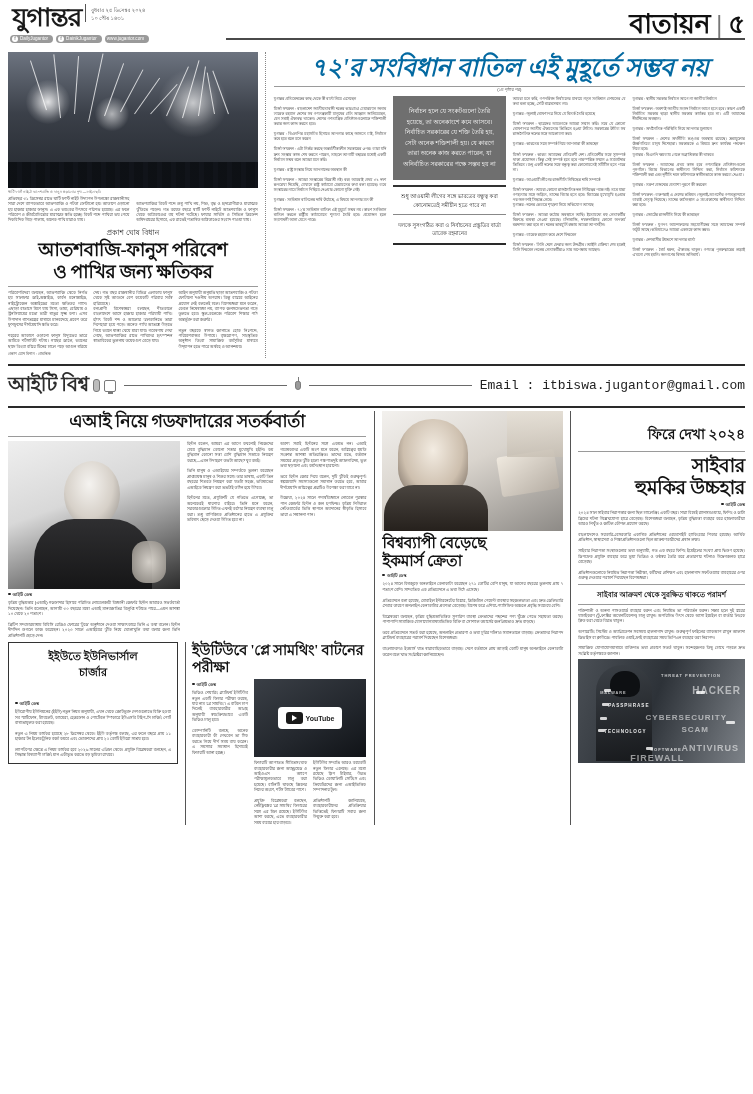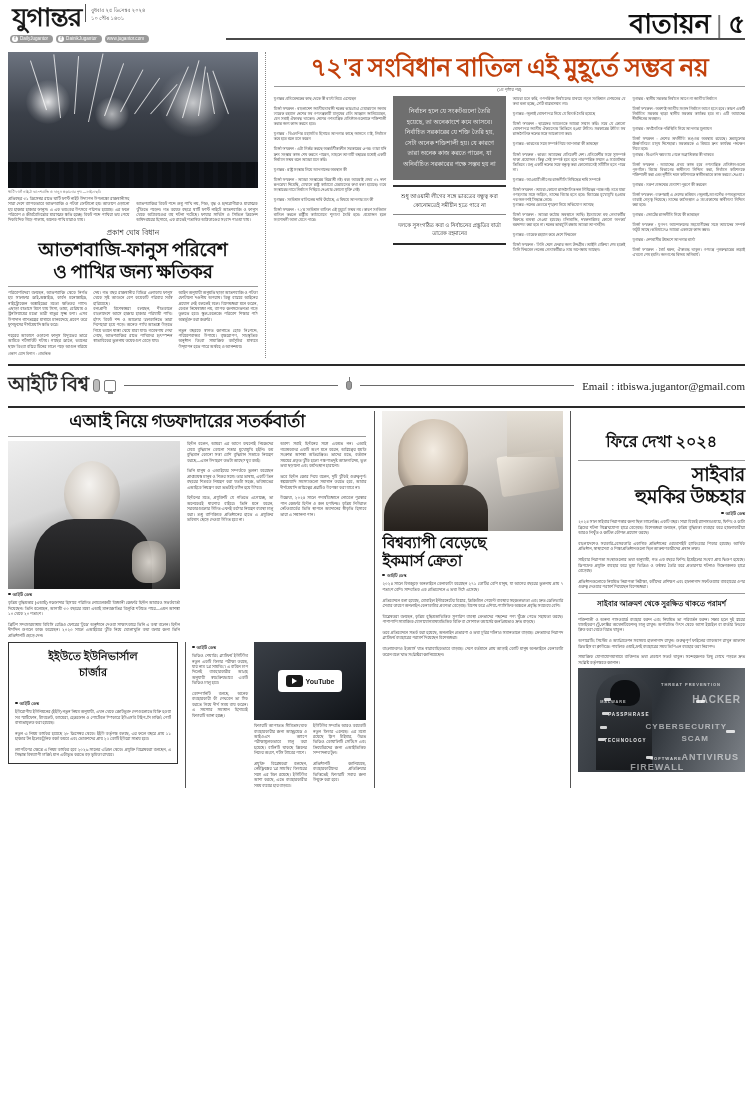--- a/index.html
+++ b/index.html
@@ -98,21 +98,21 @@
     text-align: center; font-family: "Liberation Serif", "DejaVu Serif", serif;
     font-size: 18.5px; line-height: 22px; font-weight: bold; color: #111; margin: 0 0 3px;
     letter-spacing: -0.3px;
   }
   .byline-end { font-size: 3.8px; text-align: left; color: #333; margin-top: 2px; }
 
   
   .headline-main {
     font-family: "Liberation Serif", "DejaVu Serif", serif;
     font-size: 25px; line-height: 30px; font-weight: bold;
-    text-align: center; letter-spacing: -0.4px; margin: 1px 0 3px; color: #c2410c;
+    text-align: center; letter-spacing: -0.4px; margin: 1px 0 3px; color: #0369a1; font-style: italic;
   }
   .contd { text-align: center; font-size: 4.2px; color: #333; margin-bottom: 2px; }
   .main-cols { column-count: 4; column-gap: 7px; }
   .main-cols .body-text { font-size: 3.9px; line-height: 5.05px; }
 
   
   .quote-dark {
     background: #6f6f6f; color: #fff; text-align: center;
     font-size: 6.1px; line-height: 10.5px; padding: 10px 7px 11px;
     margin: 4px 0 5px; break-inside: avoid;
@@ -128,21 +128,21 @@
   .box-rule-top { height:2px; background:#333; }
 
   
   .it-banner { margin-top: 6px; }
   .it-banner-inner { display: flex; align-items: center; gap: 4px; padding: 3px 0 4px; }
   .it-title {
     font-family: "Liberation Serif", "DejaVu Serif", serif;
     font-size: 20px; font-weight: bold; letter-spacing: -0.5px; color: #2e2e2e;
   }
   .it-line { flex: 1; height: 1px; background: #6a6a6a; margin: 0 4px; position: relative; }
-  .it-email { font-family: Liberation Serif, serif; font-size: 11px; color: #222; white-space: nowrap; }
+  .it-email { font-family: Liberation Mono, monospace; font-size: 13px; color: #222; white-space: nowrap; }
   .ico-monitor { width:12px; height:12px; border:1px solid #7a7a7a; border-radius:2px; position:relative; }
   .ico-monitor:after { content:""; position:absolute; left:3.5px; bottom:-3px; width:5px; height:2px; background:#7a7a7a;}
   .ico-phone { width:7px; height:13px; border:1px solid #7a7a7a; border-radius:3px; background:#bdbdbd;}
   .ico-mouse { width:6px; height:9px; border:1px solid #7a7a7a; border-radius:3px 3px 4px 4px; background:#9a9a9a; position:relative;}
   .ico-mouse:before { content:""; position:absolute; left:2px; top:-5px; width:1px; height:5px; background:#7a7a7a;}
 
   
   .it-wrap { display:flex; margin-top:3px; }
   .it-left { width:372px; padding-right:8px; border-right:1px solid #555; }
   .it-mid  { width:198px; padding:0 7px; border-right:1px solid #555; }
@@ -153,21 +153,21 @@
     font-weight:bold; text-align:center; margin:0 0 4px; letter-spacing:-0.3px;
   }
   .photo-ai { width:172px; height:148px; background:linear-gradient(160deg,#efefef 0%,#d8d8d8 40%,#2a2a2a 100%); position:relative; overflow:hidden;}
   .photo-woman { width:100%; height:120px; background:linear-gradient(155deg,#f3f1ee 0%,#d9d4cd 45%,#8d8a86 100%); position:relative; overflow:hidden;}
   .photo-yt { width:100%; height:78px; background:linear-gradient(150deg,#3a3f46 0%,#22262c 60%,#101317 100%); position:relative; overflow:hidden;}
   .photo-hacker { width:100%; height:104px; background:linear-gradient(110deg,#4a4f55 0%,#2d3238 45%,#7d8288 100%); position:relative; overflow:hidden;}
 
   .src-tag { font-size:4.2px; font-weight:bold; color:#222; margin:3px 0 1px; }
   .src-tag .dot { display:inline-block; width:2.5px;height:2.5px;background:#222;border-radius:50%;margin-right:2px;vertical-align:1px;}
 
-  .h-fire { text-align:center; font-size:16px; font-weight:bold; font-family:"Liberation Serif",serif; margin:18px 0 4px; }
+  .h-fire { text-align:right; font-size:14px; font-weight:bold; font-family:"Liberation Serif",serif; margin:12px 0 4px; }
   .h-eco { font-family:"Liberation Serif",serif; font-size:15.5px; line-height:18px; font-weight:bold; margin:3px 0 3px; letter-spacing:-0.3px;}
   .h-cyber {
     font-family:"Liberation Serif",serif; font-size:19px; line-height:22px; font-weight:bold;
     text-align:right; margin:2px 0 3px; letter-spacing:-0.3px;
   }
   .h-advice { text-align:center; font-size:7.2px; font-weight:bold; font-family:"Liberation Serif",serif; margin:4px 0 3px; }
 
   
   .bot-wrap { display:flex; margin-top:4px; }
   .boxed {
@@ -405,20 +405,21 @@
             </h3>
             <div class="src-tag bn"><span class="dot"></span><span>আইটি ডেস্ক</span></div>
             <div class="body-text bn" style="white-space:pre-line;">ইউরোপীয় ইউনিয়নের (ইইউ) নতুন নিয়ম অনুযায়ী, এখন থেকে জোটভুক্ত দেশগুলোতে বিক্রি হওয়া সব স্মার্টফোন, ট্যাবলেট, ক্যামেরা, হেডফোন ও পোর্টেবল স্পিকারে ইউএসবি টাইপ-সি চার্জিং পোর্ট বাধ্যতামূলক করা হয়েছে।
 
 নতুন এ নিয়ম কার্যকর হয়েছে ২৮ ডিসেম্বর থেকে। ইইউ কর্তৃপক্ষ বলছে, এর ফলে বছরে প্রায় ১১ হাজার টন ইলেকট্রনিক বর্জ্য কমবে এবং ভোক্তাদের প্রায় ২৫ কোটি ইউরো সাশ্রয় হবে।
 
 ল্যাপটপের ক্ষেত্রে এ নিয়ম কার্যকর হবে ২০২৬ সালের এপ্রিল থেকে। প্রযুক্তি বিশ্লেষকরা বলছেন, এ সিদ্ধান্ত বিশ্বব্যাপী চার্জিং মান একীভূত করতে বড় ভূমিকা রাখবে।</div>
           </div>
         </div>
         <div style="flex:1;padding-left:6px;">
+          <h3 class="h-yt bn">ইউটিউবে 'প্লে সামথিং' বাটনের পরীক্ষা</h3>
           <div style="display:flex;gap:6px;">
             <div style="width:56px;">
               <div class="src-tag bn"><span class="dot"></span><span>আইটি ডেস্ক</span></div>
               <div class="body-text bn" style="white-space:pre-line;">ভিডিও শেয়ারিং প্ল্যাটফর্ম ইউটিউব নতুন একটি ফিচার পরীক্ষা করছে, যার নাম 'প্লে সামথিং'। এ বাটনে চাপ দিলেই ব্যবহারকারীর আগ্রহ অনুযায়ী স্বয়ংক্রিয়ভাবে একটি ভিডিও চালু হবে।
 
 কোম্পানিটি বলছে, অনেক ব্যবহারকারী কী দেখবেন তা ঠিক করতে গিয়ে দীর্ঘ সময় ব্যয় করেন। এ সমস্যার সমাধান হিসাবেই ফিচারটি আনা হচ্ছে।</div>
             </div>
             <div style="width:112px;">
               <div class="photo-yt">
                 <div class="yt-logo">

